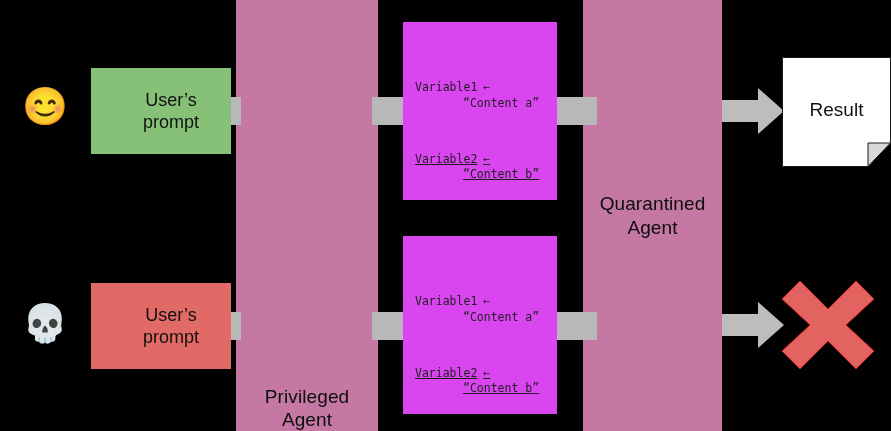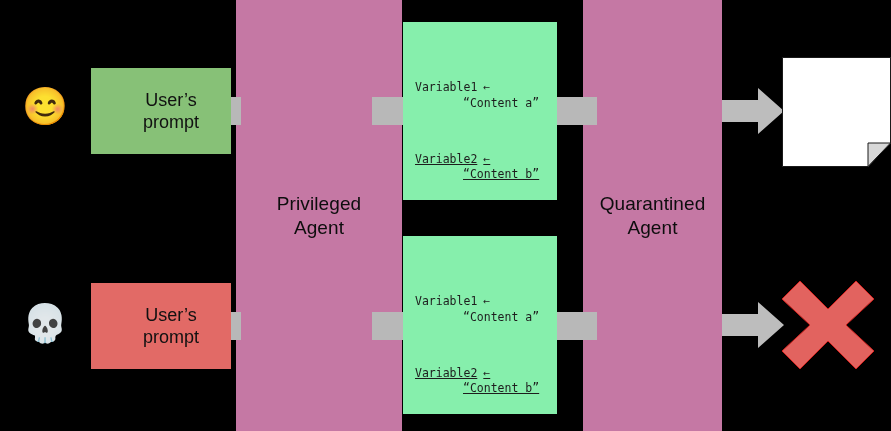--- a/index.html
+++ b/index.html
@@ -64,21 +64,21 @@
   
   .emoji {
     font-size: 37px;
     line-height: 1;
     text-align: center;
     user-select: none;
   }
 
   
   .code-block {
-    background: #86efac;
+    background: #d946ef;
     z-index: 3;
     box-sizing: border-box;
     padding: 28px 0 0 0;
     overflow: hidden;
   }
   .code-lines {
     font-family: "DejaVu Sans Mono", monospace;
     font-size: 11.5px;
     line-height: 1.32;
     color: #1d1d1d;
@@ -119,21 +119,21 @@
 <div id="canvas">
 
   <div class="abs connector" style="left:205px; top:97px; width:36px; height:28px;"></div>
   <div class="abs connector" style="left:552px; top:97px; width:45px; height:28px;"></div>
   <div class="abs connector" style="left:372px; top:97px; width:36px; height:28px;"></div>
 
   <div class="abs connector" style="left:205px; top:312px; width:36px; height:28px;"></div>
   <div class="abs connector" style="left:372px; top:312px; width:36px; height:28px;"></div>
   <div class="abs connector" style="left:552px; top:312px; width:45px; height:28px;"></div>
 
-  <div class="abs agent-column" style="left:236px; top:0px; width:166px; height:431px;">
+  <div class="abs agent-column" style="left:236px; top:0px; width:142px; height:431px;align-items:flex-end;">
     <div class="agent-label">Privileged
 Agent</div>
   </div>
 
   <div class="abs agent-column" style="left:583px; top:0px; width:139px; height:431px;">
     <div class="agent-label">Quarantined
 Agent</div>
   </div>
 
   <div class="abs emoji" style="left:22px; top:88px; width:44px;">😊</div>
@@ -155,20 +155,21 @@
     <svg width="62" height="46" viewBox="0 0 62 46">
       <path d="M0,12 L36,12 L36,0 L62,23 L36,46 L36,34 L0,34 Z" fill="#bdbdbd"></path>
     </svg>
   </div>
 
   <div class="abs result-doc" style="left:782px; top:57px; width:109px; height:110px;">
     <svg width="109" height="110" viewBox="0 0 109 110">
       <path d="M0.5,0.5 L108.5,0.5 L108.5,86 L86,109.5 L0.5,109.5 Z" fill="#ffffff" stroke="#1a1a1a" stroke-width="1"></path>
       <path d="M108.5,86 L86,109.5 L86,86 Z" fill="#d8d8d8" stroke="#1a1a1a" stroke-width="1"></path>
     </svg>
+    <div class="result-label" style="top:42px;">Result</div>
   </div>
 
   <div class="abs emoji" style="left:22px; top:305px; width:44px;">💀</div>
 
   <div class="abs prompt-box red" style="left:91px; top:283px; width:120px; height:86px;">
     <div class="prompt-label">User’s
 prompt</div>
   </div>
 
   <div class="abs code-block" style="left:403px; top:236px; width:154px; height:178px;">

